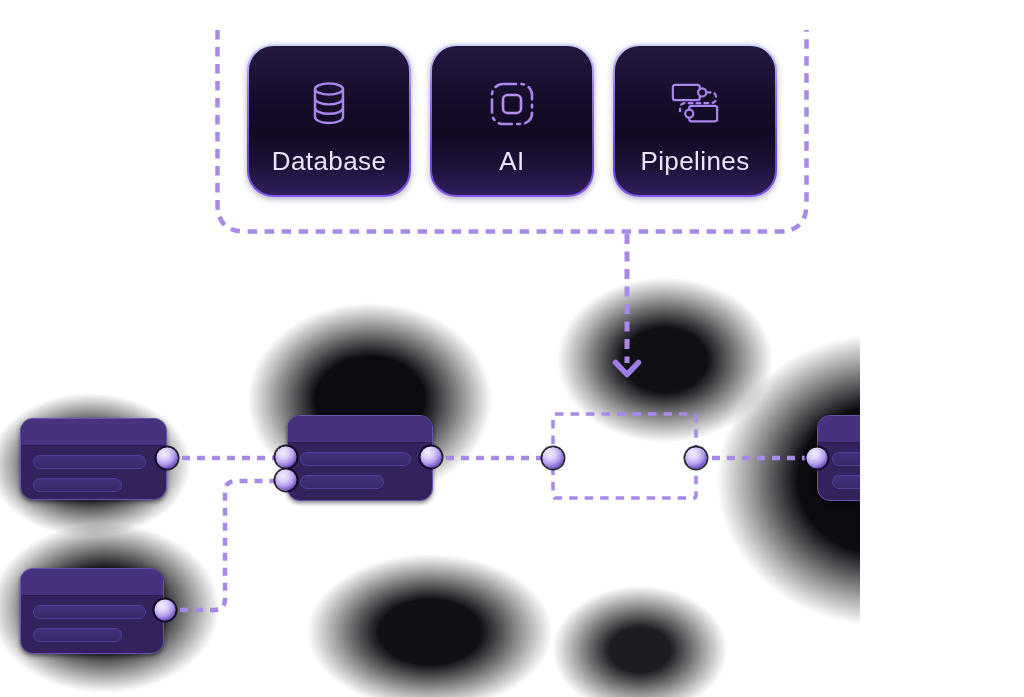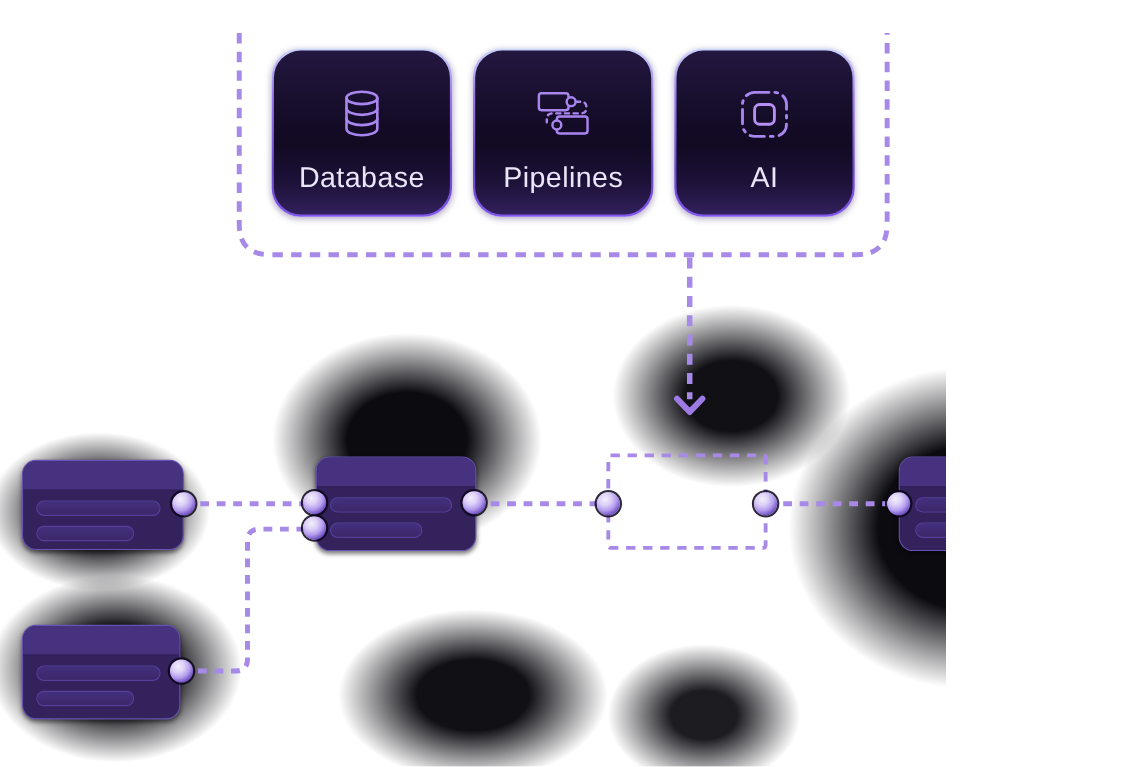--- a/index.html
+++ b/index.html
@@ -116,43 +116,43 @@
             </g>
           </svg>
         </div>
         <div class="card-label">Database</div>
       </div>
     </div>
 
     <div class="card">
       <div class="card-inner">
         <div class="card-icon">
+          <svg width="50" height="50" viewBox="0 0 50 50" fill="none">
+            <rect x="5" y="5" width="40" height="40" rx="11" stroke="var(--icon-stroke)" stroke-width="2.6" stroke-dasharray="13 5.5 2.5 5.5" stroke-linecap="round"></rect>
+            <rect x="16" y="16" width="18" height="18" rx="4.5" stroke="#b78ff5" stroke-width="2.6"></rect>
+          </svg>
+        </div>
+        <div class="card-label">AI</div>
+      </div>
+    </div>
+
+    <div class="card">
+      <div class="card-inner">
+        <div class="card-icon">
           <svg width="58" height="50" viewBox="0 0 60 52" fill="none">
             <g stroke="var(--icon-stroke)" stroke-width="2.3">
               <rect x="7" y="6" width="28" height="16" rx="2.5"></rect>
               <path d="M42 14 h4.5 q5.5 0 5.5 5.5 q0 5.5 -5.5 5.5 H20 q-5.5 0 -5.5 5.5 V33.5" stroke-dasharray="4 4.2" stroke-linecap="round"></path>
               <circle cx="37.5" cy="14" r="4.2" fill="#160d2b"></circle>
               <rect x="24" y="28" width="29" height="16" rx="2.5"></rect>
               <circle cx="24" cy="36" r="4.2" fill="#160d2b"></circle>
             </g>
           </svg>
         </div>
         <div class="card-label">Pipelines</div>
-      </div>
-    </div>
-
-    <div class="card">
-      <div class="card-inner">
-        <div class="card-icon">
-          <svg width="50" height="50" viewBox="0 0 50 50" fill="none">
-            <rect x="5" y="5" width="40" height="40" rx="11" stroke="var(--icon-stroke)" stroke-width="2.6" stroke-dasharray="13 5.5 2.5 5.5" stroke-linecap="round"></rect>
-            <rect x="16" y="16" width="18" height="18" rx="4.5" stroke="#b78ff5" stroke-width="2.6"></rect>
-          </svg>
-        </div>
-        <div class="card-label">AI</div>
       </div>
     </div>
   </div>
 
   <div class="node" style="left:20px;top:418px;width:147px;height:82px">
     <div class="node-header"></div>
     <div class="node-row" style="width:113px"></div>
     <div class="node-row" style="width:89px"></div>
   </div>
 

